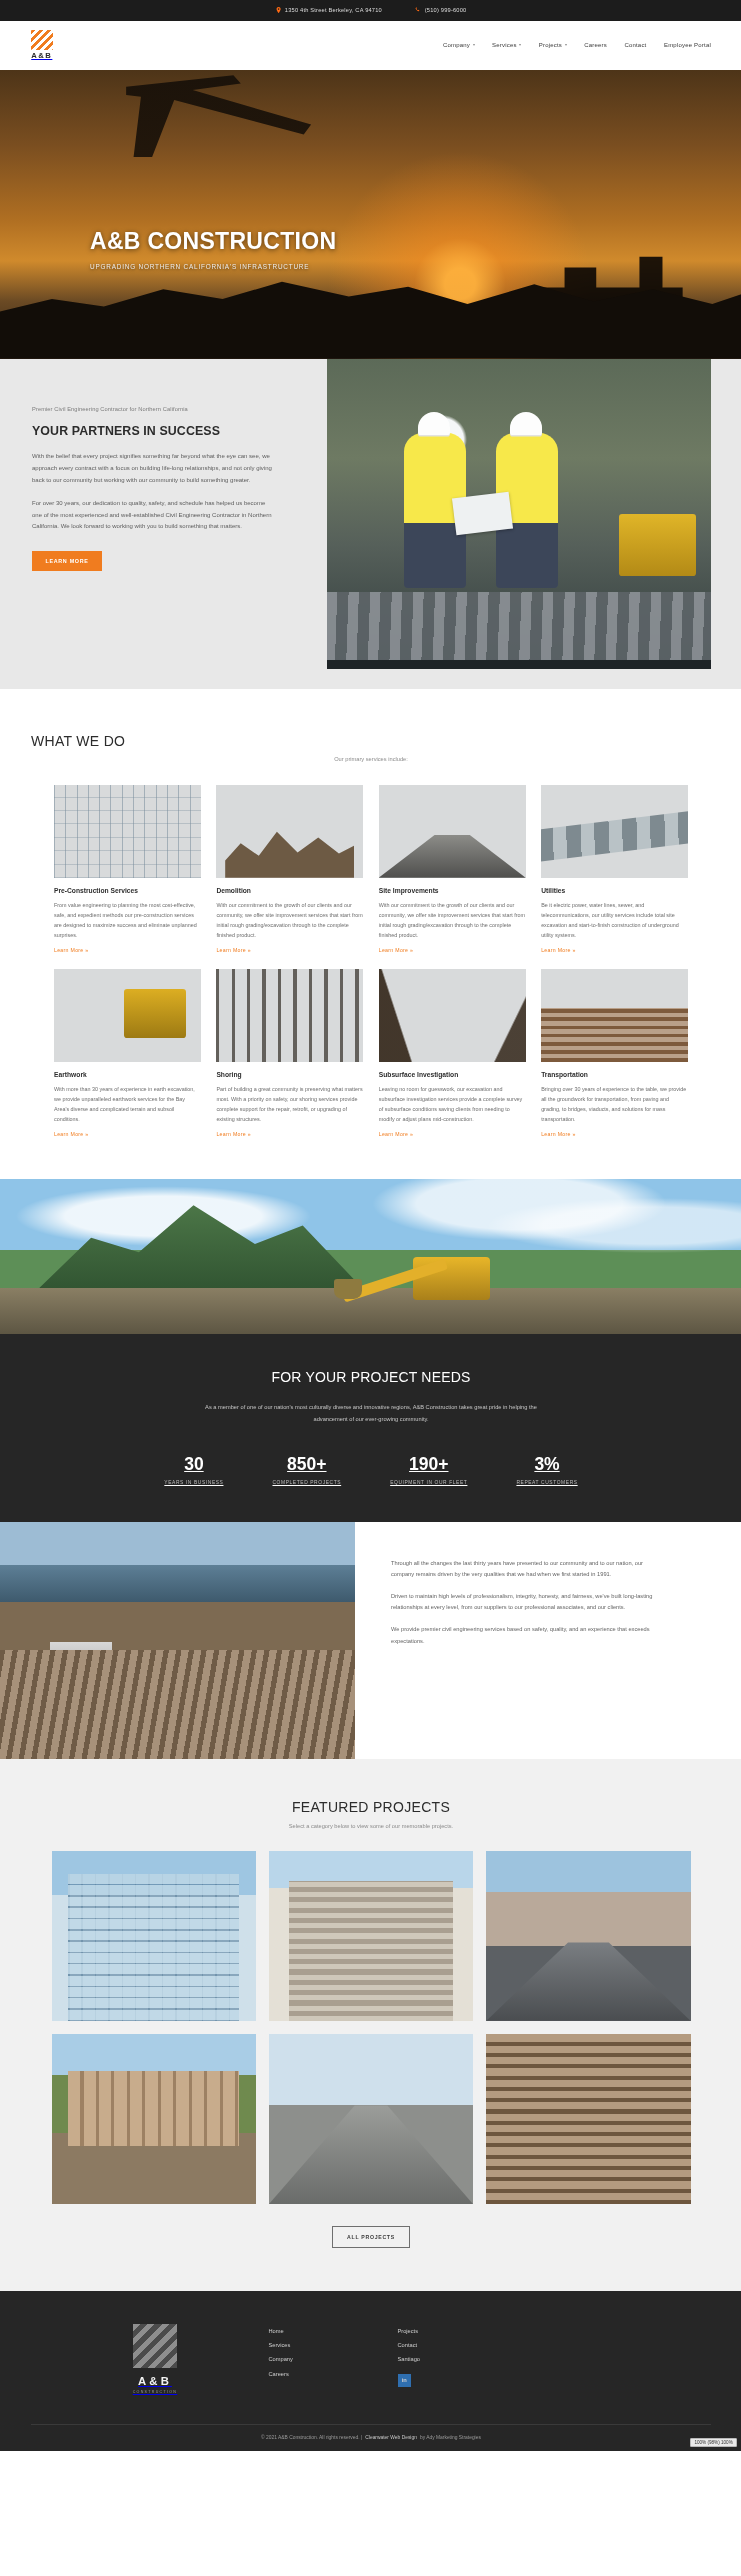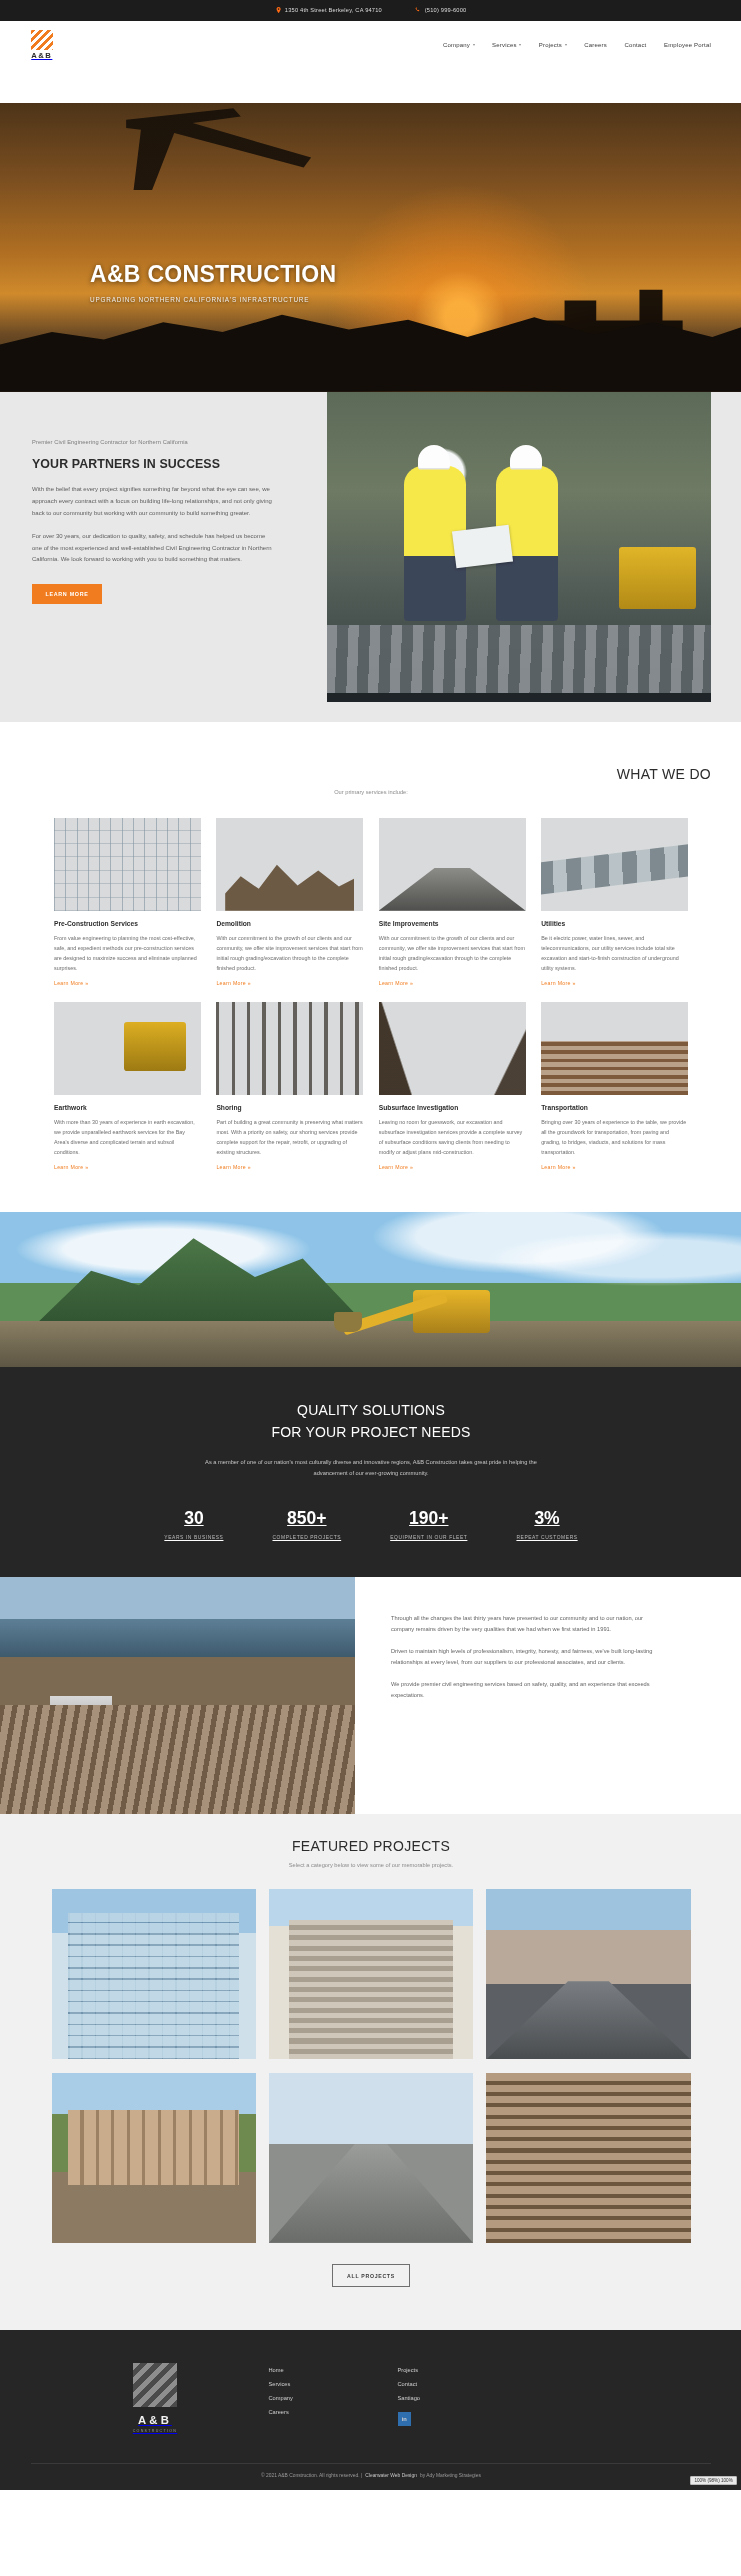--- a/index.html
+++ b/index.html
@@ -53,21 +53,20 @@
     width: 0; height: 0; border-left: 1.5px solid transparent; border-right: 1.5px solid transparent;
     border-top: 2.1px solid #8a8a8a;
   }
 
   
   .hero {
     position: relative;
     height: 289px;
     overflow: hidden;
     background: linear-gradient(#2a1d12, #13100c);
-    margin-top: 33px;
   }
   .hero .sky {
     position: absolute; inset: 0;
     background:
       radial-gradient(circle at 62% 74%, rgba(255,176,60,.95) 0 3%, rgba(255,140,30,.45) 9%, rgba(0,0,0,0) 26%),
       linear-gradient(180deg, #4d3418 0%, #7a4e20 26%, #b06f22 52%, #d08a2c 66%, #6b4a24 80%, #2b1f14 100%);
   }
   .hero .crane {
     position: absolute; left: 17%; top: 2%;
     width: 185px; height: 82px;
@@ -154,21 +153,21 @@
     opacity: .92;
   }
   .intro .right .machine {
     position: absolute; right: 4%; bottom: 30%; width: 77px; height: 62px;
     background: linear-gradient(180deg,#e0b528,#b38a16); border-radius: 3.1px;
   }
 
   
   .services { background: #ffffff; padding: 44px 31px 41px; }
   .services h2 {
-    text-align: right; font-size: 14px; color: #2c2c2c; letter-spacing: 0.3px; font-weight: normal;
+    text-align: left; font-size: 14px; color: #2c2c2c; letter-spacing: 0.3px; font-weight: normal;
   }
   .services .sub {
     text-align: center; font-size: 5.7px; color: #8b8b8b; margin-top: 7.2px; margin-bottom: 23px;
   }
   .cards {
     display: grid; grid-template-columns: repeat(4, 1fr); gap: 14.4px 15.5px;
     max-width: 634px; margin: 0 auto;
   }
   .card .thumb { height: 93px; position: relative; overflow: hidden; background: #d8dadb; }
   .card h3 { font-size: 6.7px; color: #2d2d2d; margin: 8.2px 0 5.2px; line-height: 1.35; }
@@ -319,21 +318,21 @@
     position: absolute; left: 14%; bottom: 30%; width: 62px; height: 46px;
     background: linear-gradient(180deg,#d8d8d8,#9b9b9b);
   }
   .trust .txt { flex: 1; padding: 36px 52px 31px 36px; }
   .trust h2 {
     font-size: 13.4px; color: #2b2b2b; font-weight: bold; line-height: 1.45; margin-bottom: 15.5px;
   }
   .trust p { font-size: 5.7px; color: #646464; line-height: 2; margin-bottom: 10.3px; max-width: 268px; }
 
   
-  .projects { background: #f1f1f1; padding: 24px 31px 43px; }
+  .projects { background: #f1f1f1; padding: 40px 31px 43px; }
   .projects h2 {
     text-align: center; font-size: 14px; color: #2c2c2c; font-weight: normal; letter-spacing: 0.3px;
   }
   .projects .sub { text-align: center; font-size: 5.7px; color: #8b8b8b; margin-top: 8.2px; margin-bottom: 21.6px; }
   .pgrid {
     display: grid; grid-template-columns: repeat(3, 1fr); gap: 13.4px;
     max-width: 639px; margin: 0 auto;
   }
   .pcell { height: 170px; position: relative; overflow: hidden; background: #cfd3d6; }
   .p-glass {
@@ -570,21 +569,20 @@
     <div class="mountain"></div>
     <div class="ground"></div>
     <div class="digger">
       <div class="body"></div>
       <div class="arm"></div>
       <div class="bucket"></div>
     </div>
   </section>
 
   <section class="quality">
-    <h2>QUALITY SOLUTIONS</h2>
     <h2>FOR YOUR PROJECT NEEDS</h2>
     <p class="lead">As a member of one of our nation's most culturally diverse and innovative regions, A&amp;B Construction takes great pride in helping the advancement of our ever-growing community.</p>
     <div class="stats">
       <div class="stat">
         <div class="num">30</div>
         <div class="lbl">YEARS IN BUSINESS</div>
       </div>
       <div class="stat">
         <div class="num">850+</div>
         <div class="lbl">COMPLETED PROJECTS</div>

